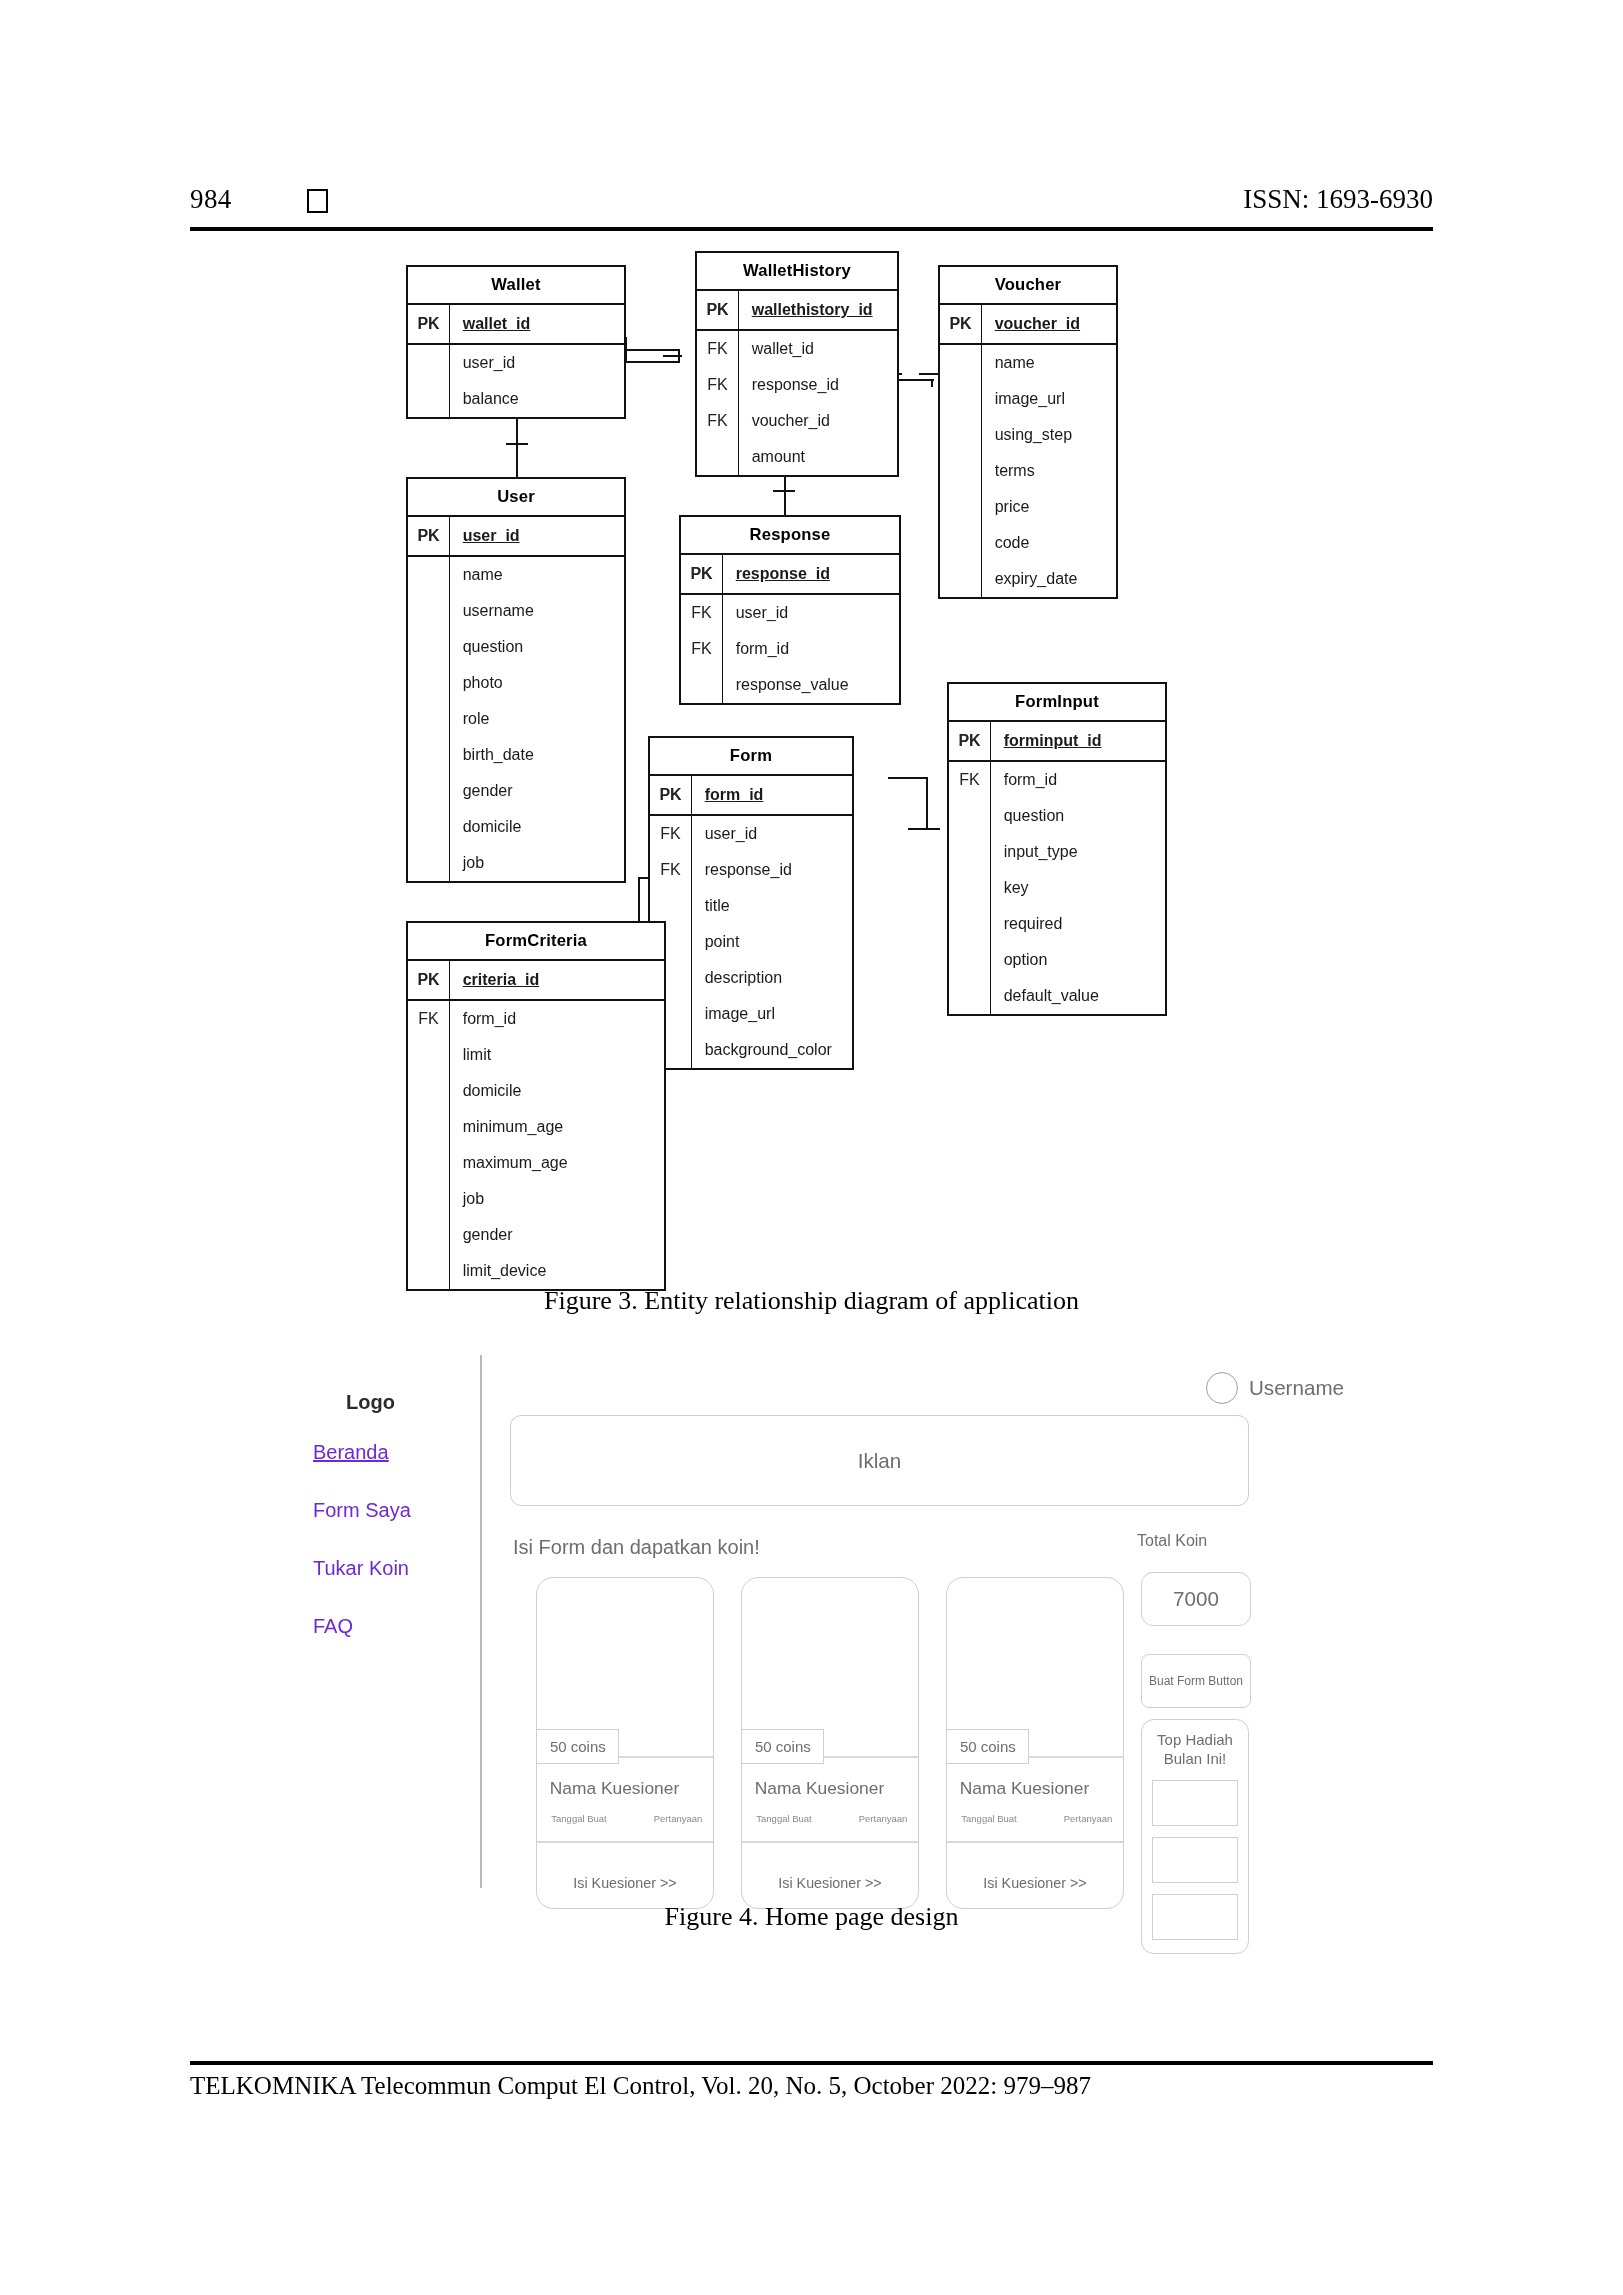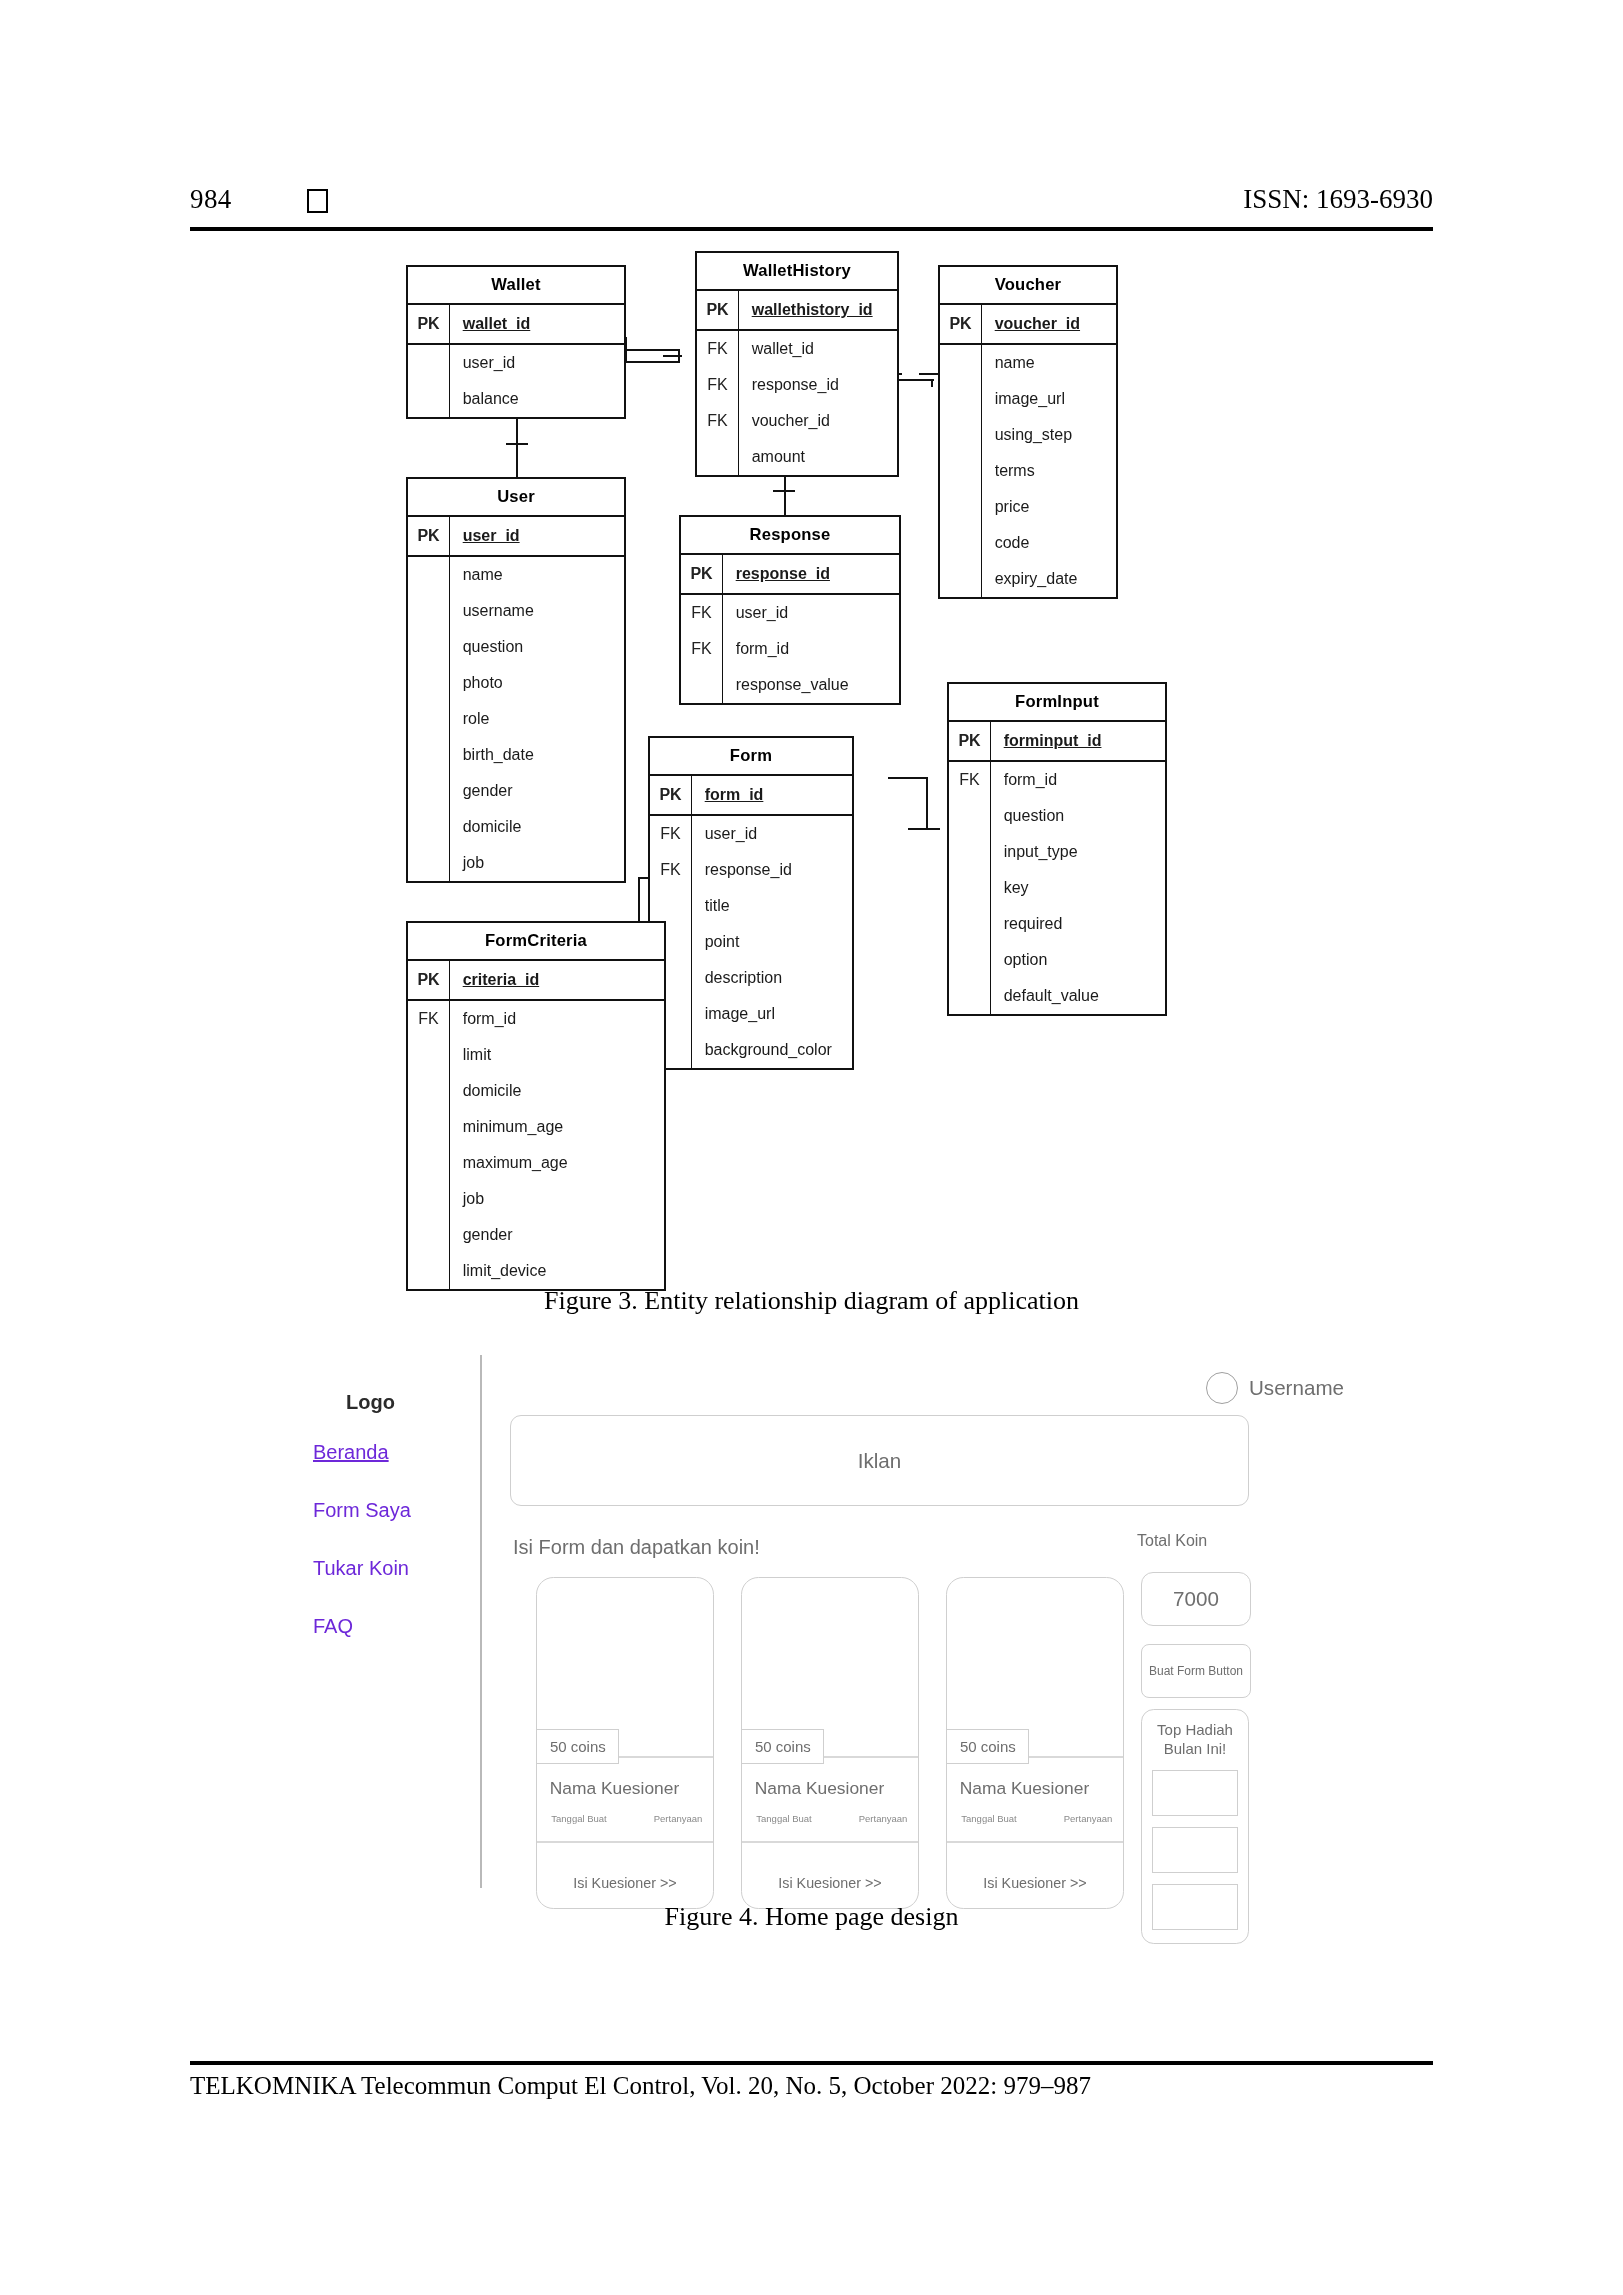--- a/index.html
+++ b/index.html
@@ -237,21 +237,21 @@
     width: 108px;
   }
   .mk-total-box {
     width: 108px; height: 52px;
     border: 1.6px solid #cfcfcf;
     border-radius: 12px;
     display: flex; align-items: center; justify-content: center;
     font-size: 20.6px; color: #6e6e6e;
   }
   .mk-form-btn {
-    margin-top: 18px;
+    margin-top: 28px;
     width: 108px; height: 52px;
     border: 1.6px solid #cfcfcf;
     border-radius: 8px;
     display: flex; align-items: center; justify-content: center;
     font-size: 12px; color: #6e6e6e;
   }
   .mk-top-gift {
     margin-top: 11px;
     width: 108px; height: 235px;
     border: 1.6px solid #cfcfcf;

